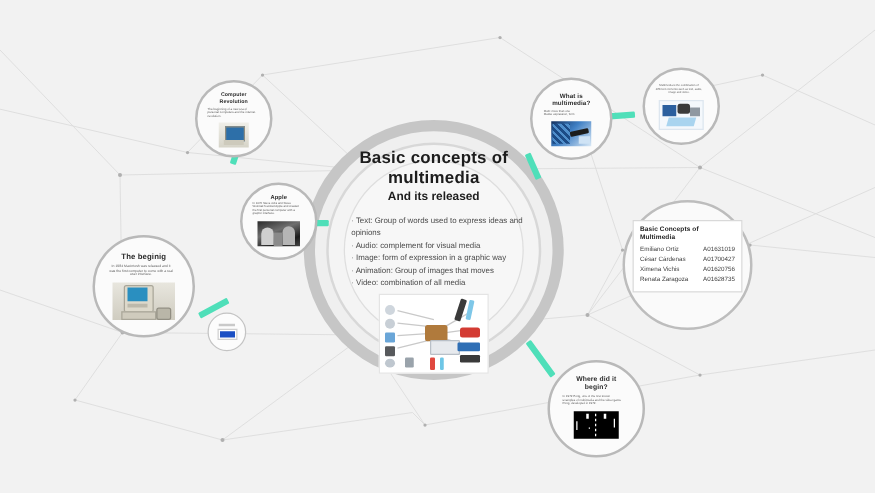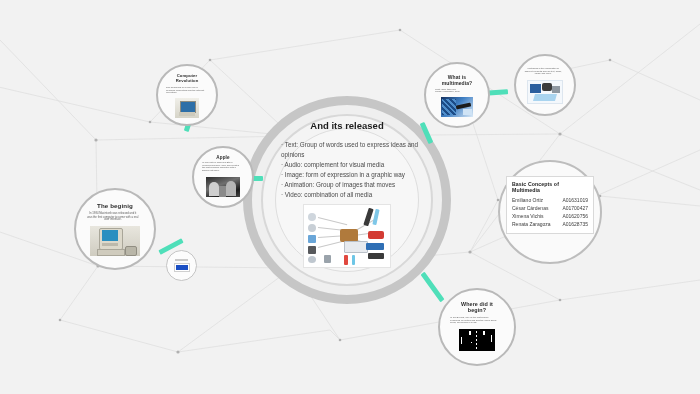--- a/index.html
+++ b/index.html
@@ -156,20 +156,22 @@
   </svg>
 
   <div id="hub">
     <div class="ring ring-outer"></div>
     <div class="ring ring-mid"></div>
     <div class="ring ring-inner"></div>
   </div>
 
   <div id="hub-text">
     <div id="hub-title">
+      <div>Basic concepts of</div>
+      <div>multimedia</div>
     </div>
     <div id="hub-sub">And its released</div>
 
     <div id="hub-bullets">
       <ul>
         <li>Text: Group of words used to express  ideas and opinions</li>
         <li>Audio: complement for visual media</li>
         <li>Image: form of expression in a graphic way</li>
         <li>Animation: Group of images that moves</li>
         <li>Video:  combination of all media</li>

